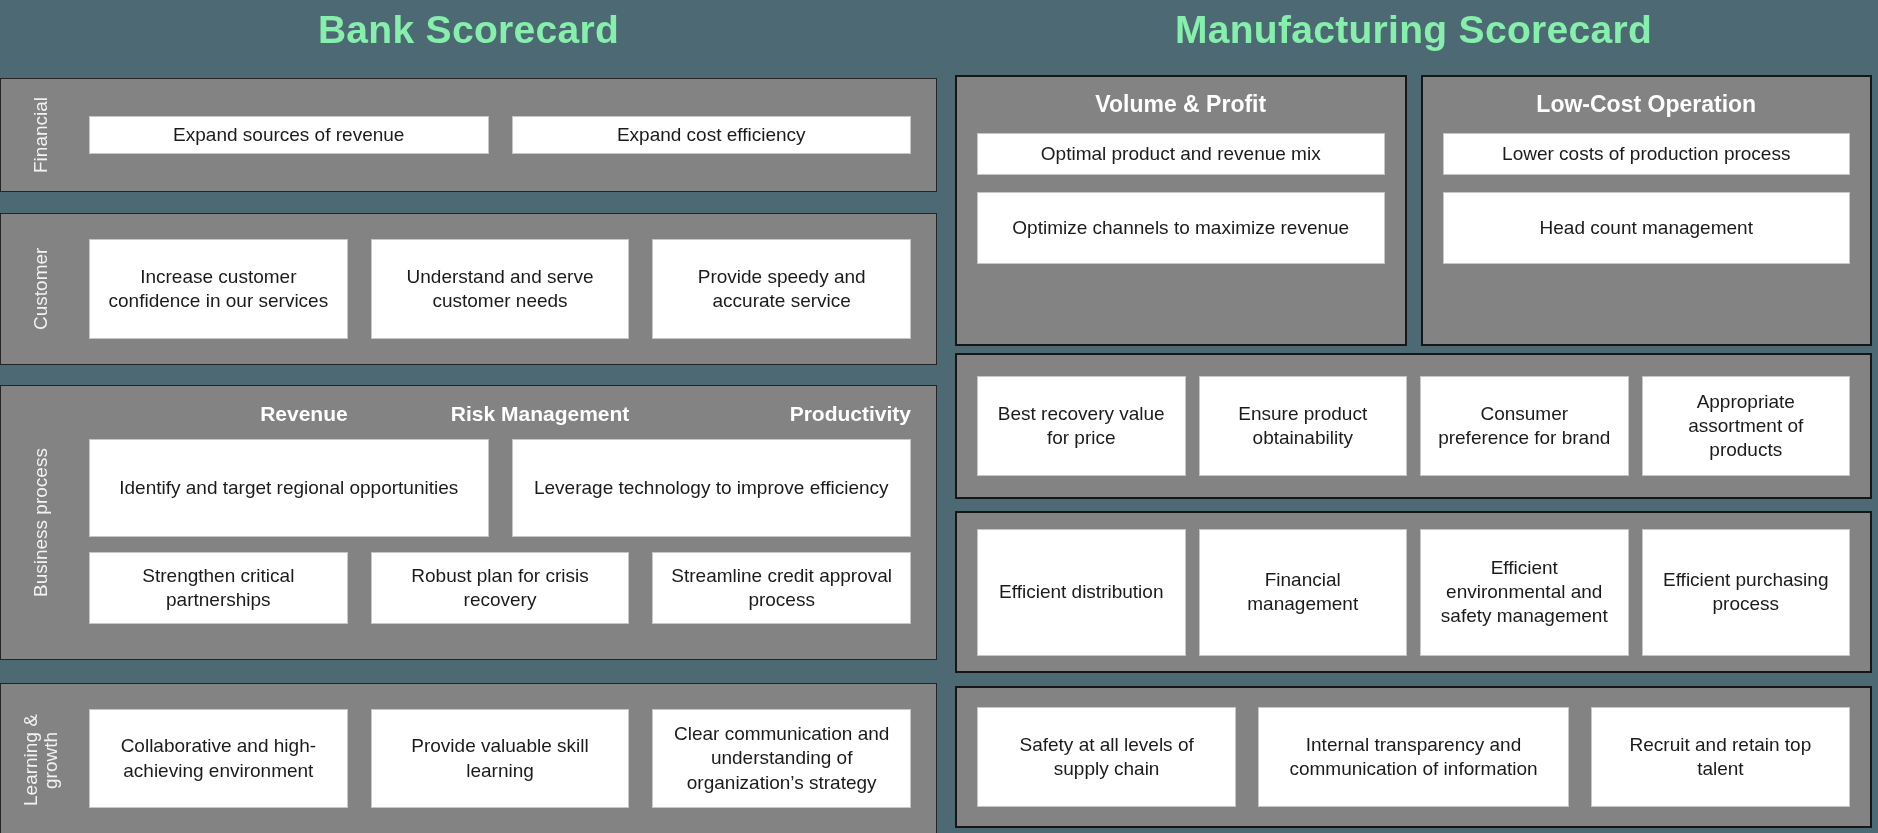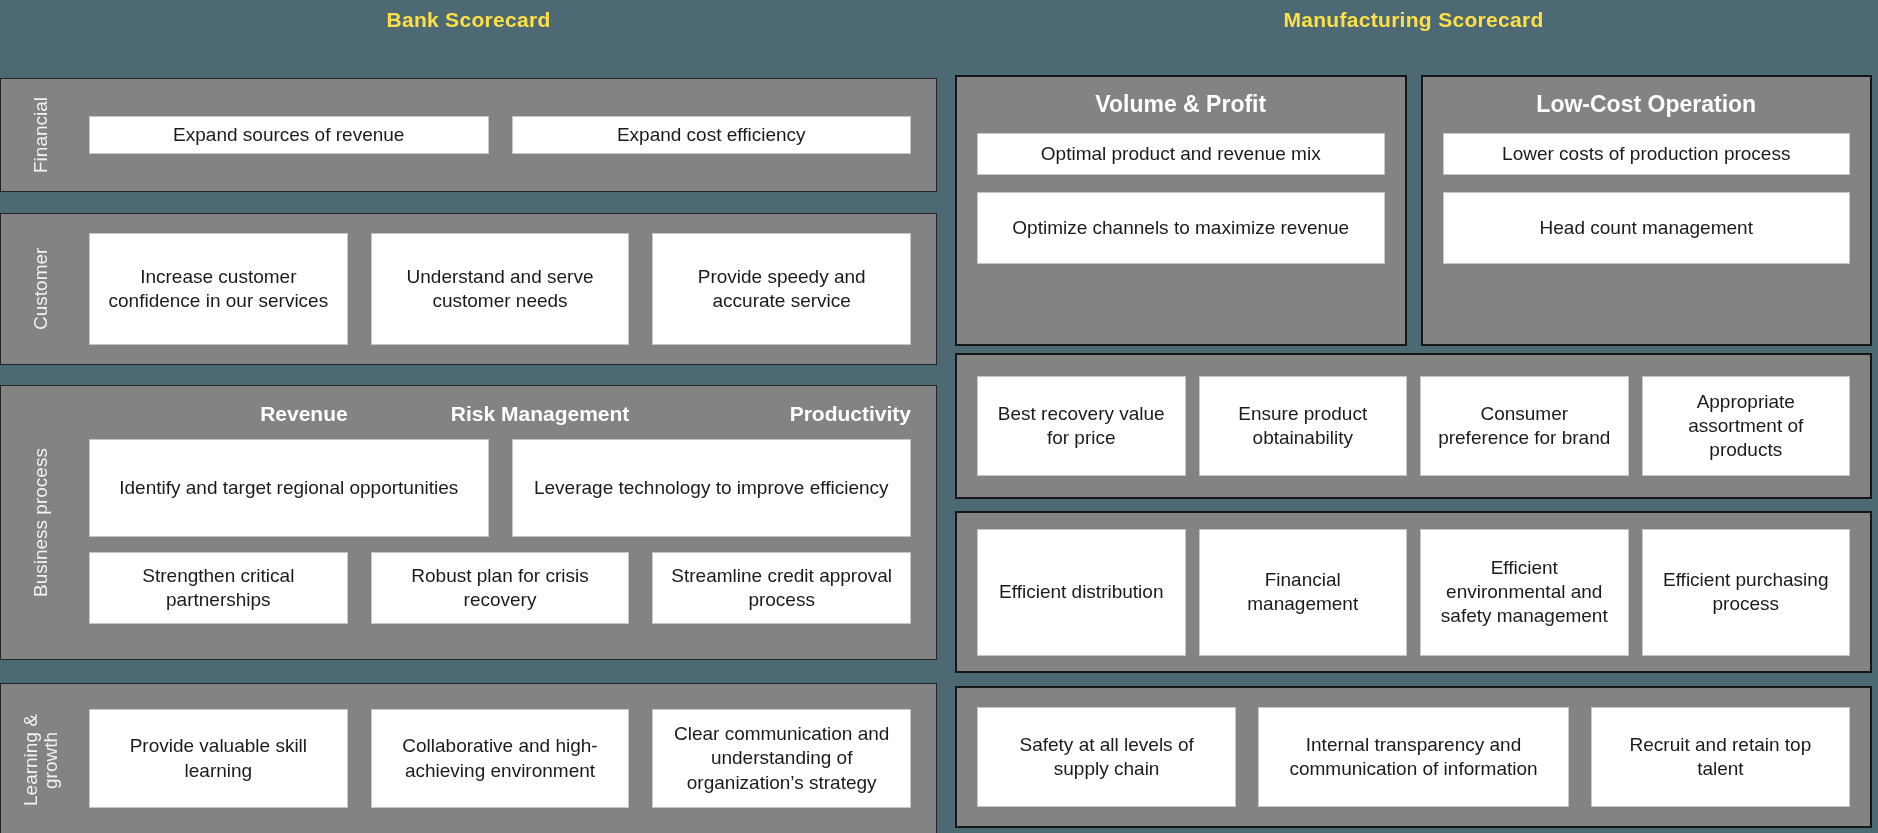--- a/index.html
+++ b/index.html
@@ -3,21 +3,21 @@
 <meta charset="utf-8">
 <style>
   html,body{margin:0;padding:0;}
   body{
     width:1878px;height:833px;position:relative;overflow:hidden;
     background:#4d6973;
     font-family:"Liberation Sans",sans-serif;
   }
   .title{
     position:absolute;top:8px;text-align:center;
-    font-size:21px;font-weight:700;color:#fde047;letter-spacing:.3px;
+    font-size:39px;font-weight:700;color:#86efac;letter-spacing:.3px;
   }
   .title.bank{left:0;width:937px;}
   .title.mfg{left:955px;width:917px;}
 
   
   .bank-col{position:absolute;left:0;top:78px;width:937px;}
   .panel{
     background:#838383;border:1px solid #242424;box-sizing:border-box;
     position:relative;
   }
@@ -35,21 +35,21 @@
   .panel-boxes{
     margin:0 25px 0 88px;display:flex;gap:23px;align-items:center;height:100%;
   }
   .p-learning .panel-boxes{align-items:flex-start;padding-top:25px;height:auto;}
   .box{
     flex:1;background:#ffffff;border:1px solid #c6c6c6;box-sizing:border-box;
     display:flex;align-items:center;justify-content:center;text-align:center;
     color:#1b1b1b;font-size:19px;line-height:1.28;padding:4px 12px;
   }
   .h38 .box{height:38px;}
-  .h100 .box{height:112px;}
+  .h100 .box{height:100px;}
   .h99 .box{height:99px;}
   
   .bp-inner{margin:0 25px 0 88px;display:flex;flex-direction:column;}
   .bp-headers{display:flex;gap:23px;margin-top:16px;}
   .bp-headers .hdr{
     flex:1;text-align:right;color:#ffffff;font-size:21px;font-weight:700;
   }
   .bp-row{display:flex;gap:23px;}
   .bp-row.r1{margin-top:13px;}
   .bp-row.r1 .box{height:98px;}
@@ -119,22 +119,22 @@
         <div class="box">Strengthen critical partnerships</div>
         <div class="box">Robust plan for crisis recovery</div>
         <div class="box">Streamline credit approval process</div>
       </div>
     </div>
   </section>
 
   <section class="panel p-learning">
     <div class="panel-label">Learning &amp; growth</div>
     <div class="panel-boxes h99">
+      <div class="box">Collaborative and high-achieving environment</div>
       <div class="box">Provide valuable skill learning</div>
-      <div class="box">Collaborative and high-achieving environment</div>
       <div class="box">Clear communication and understanding of organization’s strategy</div>
     </div>
   </section>
 
 </div>
 
 <div class="mfg-col">
 
   <div class="mfg-toprow">
     <section class="mpanel tpanel">

